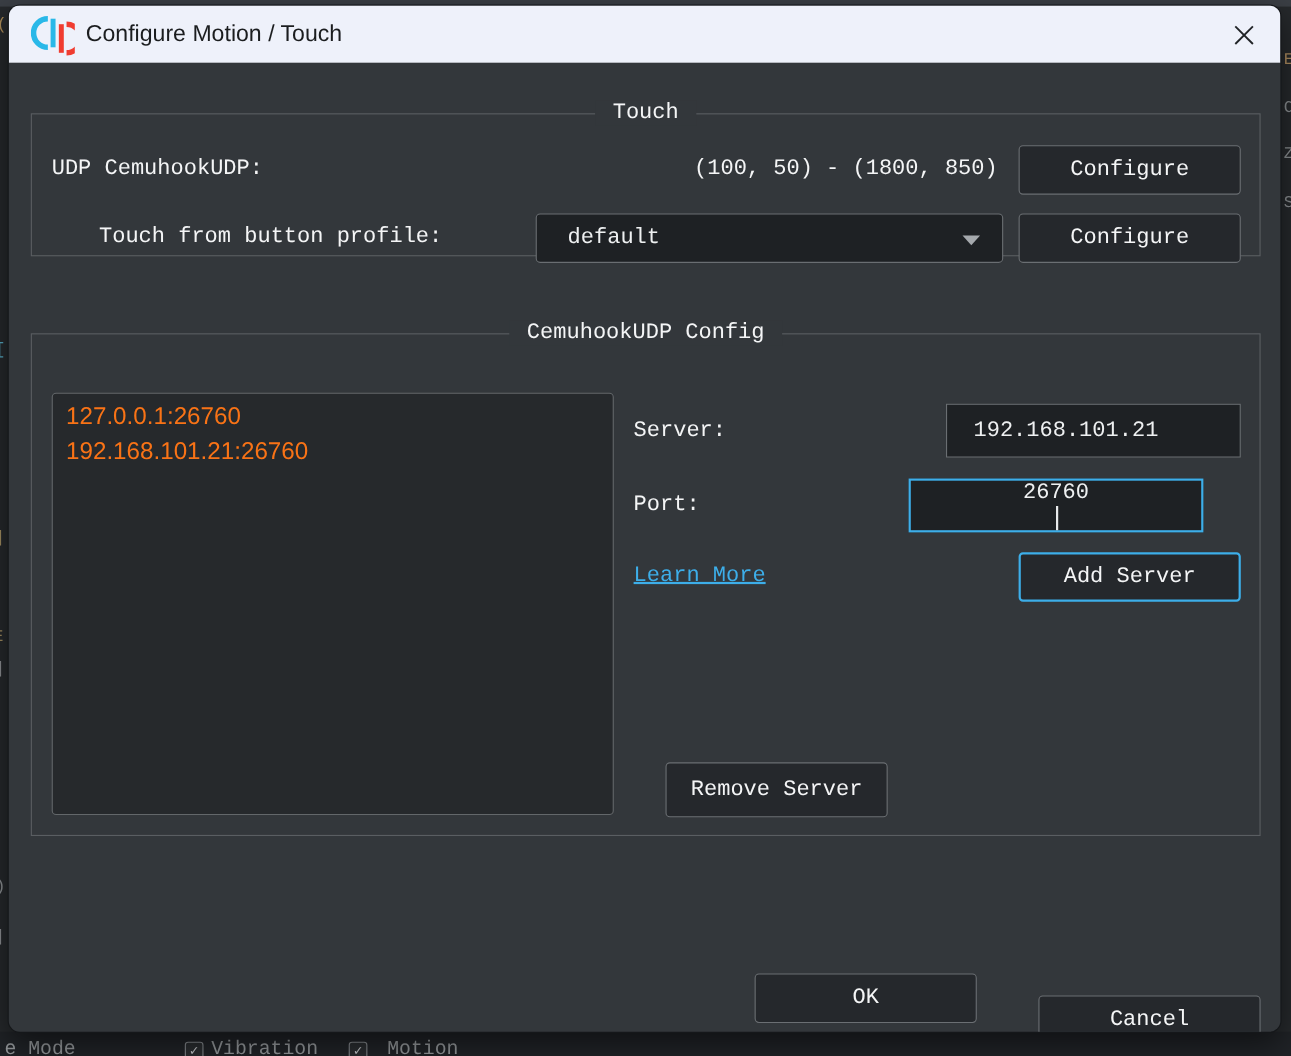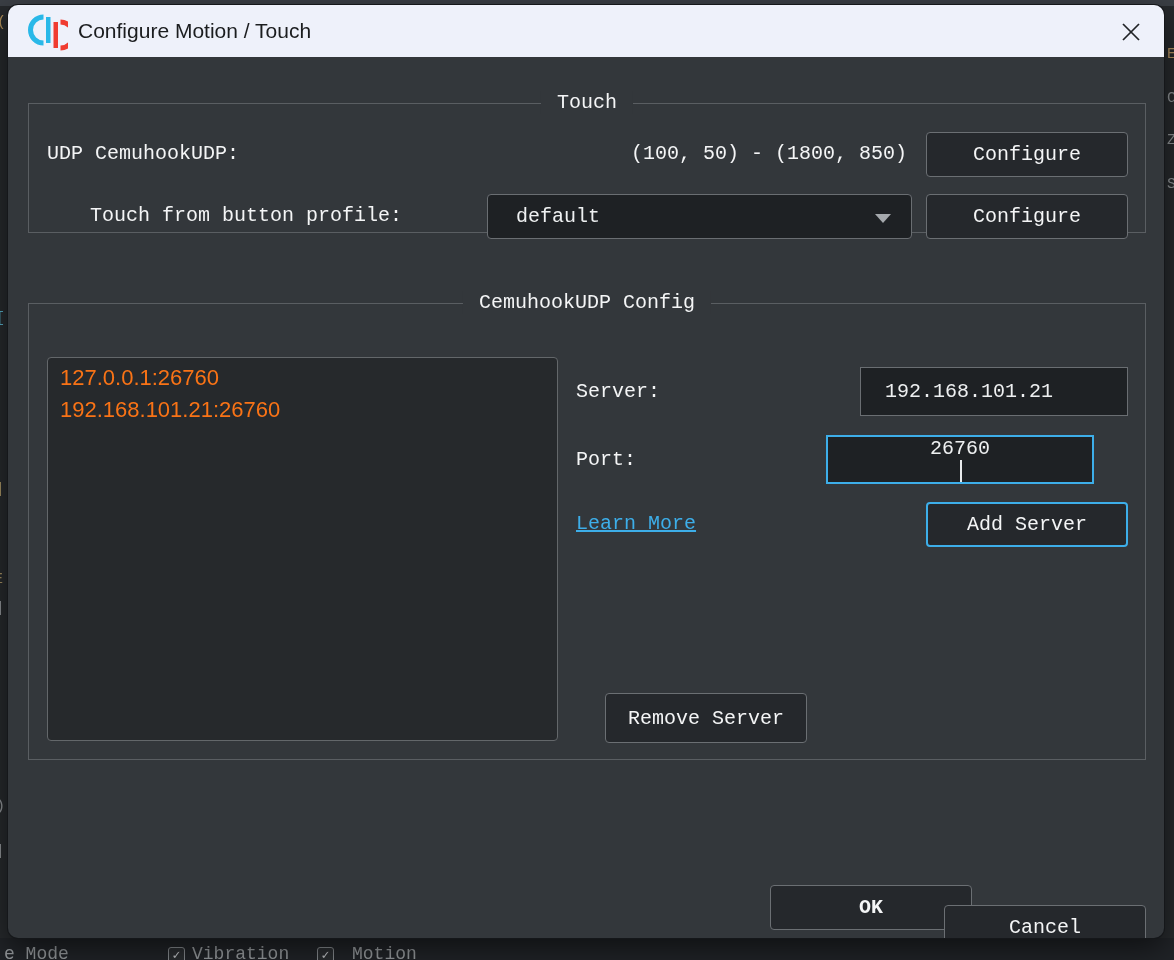--- a/index.html
+++ b/index.html
@@ -135,18 +135,18 @@
           <span>26760</span>
           <span class="caret"></span>
         </div>
 
         <a class="link" style="left:547px; top:208px;">Learn More</a>
         <div class="btn accent" style="left:897px; top:198px;">Add Server</div>
 
         <div class="btn" style="left:543px; top:389px; height:50px;margin-left:33px;">Remove Server</div>
       </div>
 
-      <div class="btn" style="left:762px; top:828px;font-weight:bold;">OK</div>
+      <div class="btn" style="left:678px; top:828px;">OK</div>
       <div class="btn" style="left:936px; top:848px;">Cancel</div>
 
     </div>
   </div>
 </div>
 
 </body></html>

